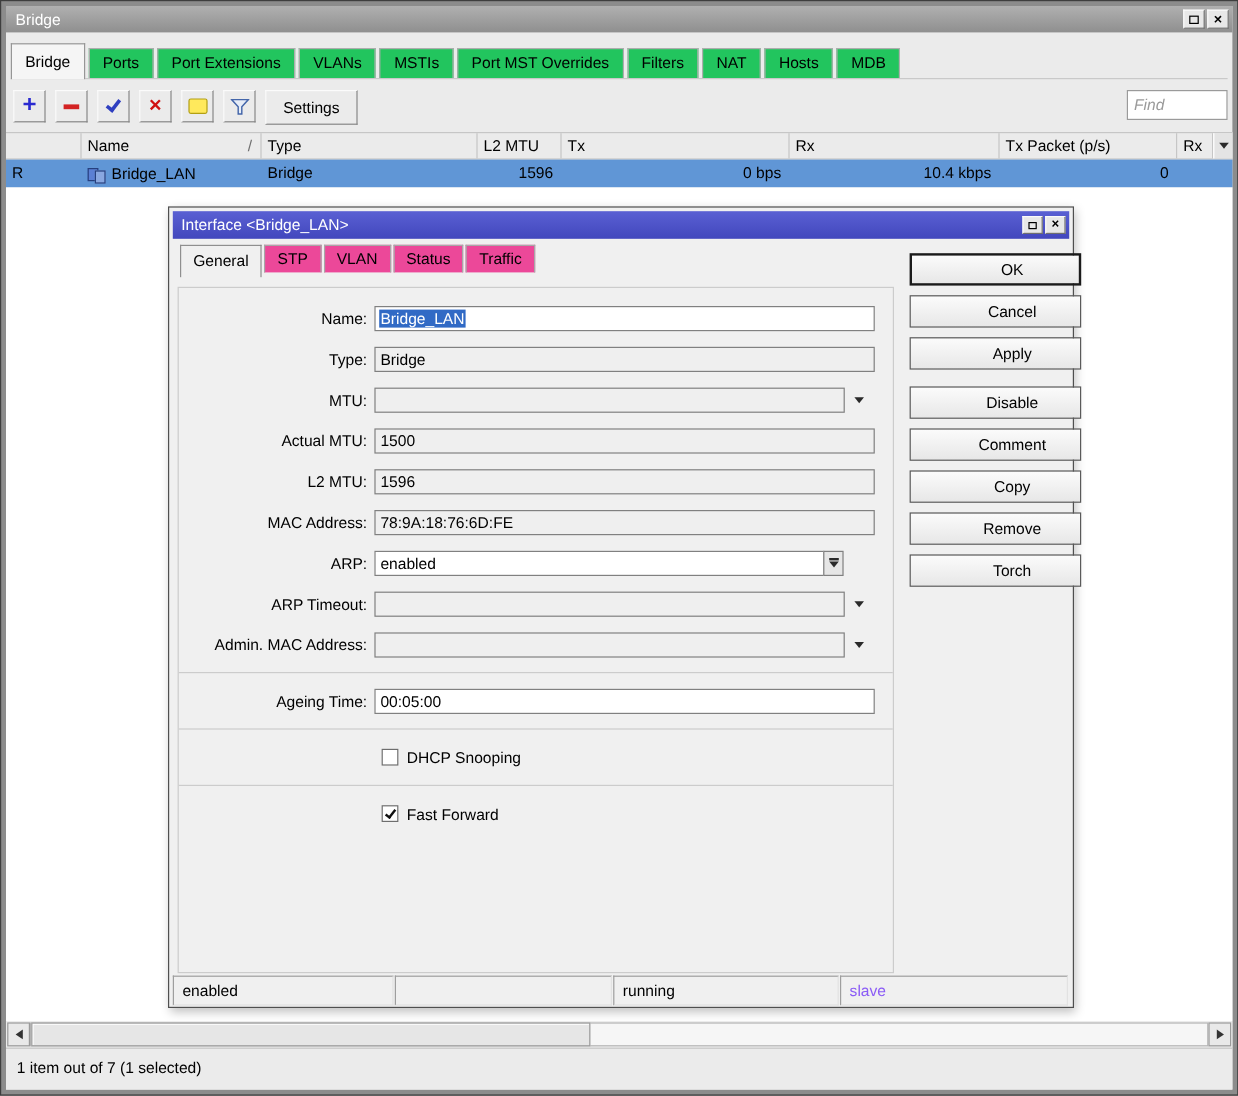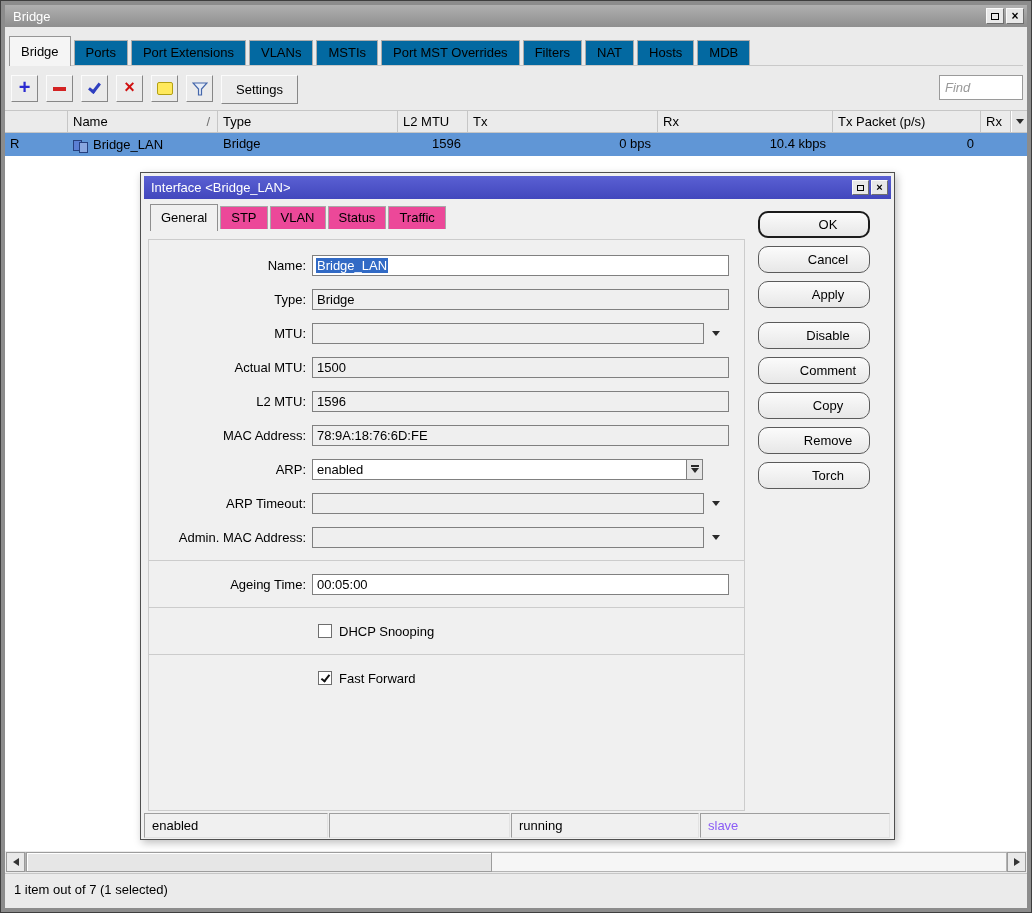--- a/index.html
+++ b/index.html
@@ -16,21 +16,21 @@
   .win-title { color:#fff; font-size:13px; }
   .win-controls { margin-left:auto; display:flex; gap:2px; }
   .wbtn { width:18px; height:16px; background:#e8e8e8; border:1px solid;
      border-color:#fafafa #6f6f6f #6f6f6f #fafafa; display:flex; align-items:center; justify-content:center;
      font-size:12px; font-weight:bold; line-height:1; }
   .sq-glyph { display:inline-block; width:8px; height:7px; border:1px solid #000; }
 
   
   .tabbar { position:absolute; left:4px; top:31px; width:1014px; height:30px;
      display:flex; align-items:flex-end; border-bottom:1px solid #c9c9c9; }
-  .main-tab { height:25px; line-height:24px; padding:0 11px; background:#0369a1;
+  .main-tab { height:25px; line-height:24px; padding:0 11px; background:#22c55e;
      border:1px solid #adadad; border-bottom:none; margin-right:3px; white-space:nowrap; }
   .main-tab.active { height:30px; line-height:29px; background:#f5f5f5; border-color:#969696;
      margin-bottom:-1px; }
 
   
   .toolbar { position:absolute; left:0; top:62px; width:1022px; height:42px;
      display:flex; align-items:flex-start; padding:8px 4px 0 6px; gap:8px; }
   .tbtn { width:27px; height:27px; background:#ebebeb; border:1px solid;
      border-color:#fbfbfb #878787 #878787 #fbfbfb; display:flex; align-items:center; justify-content:center; }
   .glyph-plus { font-size:20px; font-weight:bold; color:#2a2ad0; margin-top:-3px; }
@@ -96,21 +96,21 @@
   .dlg-titlebar { position:absolute; left:3px; top:3px; width:747px; height:23px;
      background:linear-gradient(180deg,#5a60d3,#4247bd); display:flex; align-items:center;
      padding:0 3px 0 7px; }
   .dlg-title { color:#fff; font-size:13px; }
   .dlg-controls { margin-left:auto; display:flex; gap:2px; }
   .dlg-wbtn { width:17px; height:15px; background:#e8e8e8; border:1px solid;
      border-color:#fafafa #6f6f6f #6f6f6f #fafafa; display:flex; align-items:center; justify-content:center;
      font-size:11px; font-weight:bold; line-height:1; }
   .dlg-sq { display:inline-block; width:7px; height:6px; border:1px solid #000; }
 
-  .dlg-tabs { position:absolute; left:9px; top:31px; height:27px; display:flex; align-items:center; }
+  .dlg-tabs { position:absolute; left:9px; top:31px; height:27px; display:flex; align-items:flex-start; }
   .dlg-tab { height:23px; line-height:22px; padding:0 10px; background:#ec4899;
      border:1px solid #a8a8a8; border-bottom:none; margin-right:2px; }
   .dlg-tab.active { height:27px; line-height:26px; background:#f0f0f0; border-color:#8f8f8f; }
 
   .fpanel { position:absolute; left:7px; top:66px; width:597px; height:572px;
      border:1px solid #cccccc; padding-top:8px; }
   .frow { display:flex; align-items:center; height:34px; padding-left:3px; }
   .flabel { flex:0 0 160px; text-align:right; padding-right:6px; white-space:nowrap; }
   .finput { height:21px; border:1px solid #808080; background:#fff;
      font:13px "Liberation Sans",sans-serif; padding:0 4px; }
@@ -124,22 +124,22 @@
   .updown-bar { width:8px; height:2px; background:#2a2a2a; }
   .drop-out { margin-left:8px; }
 
   .fsep { border-top:1px solid #cccccc; margin:6px 0; }
   .checkrow { padding-left:169px; gap:7px; height:34px; }
   .checkbox { width:14px; height:14px; background:#fff; border:1px solid #6e6e6e;
      display:flex; align-items:center; justify-content:center; }
   .checkmark { width:5px; height:9px; border-right:2px solid #111; border-bottom:2px solid #111;
      transform:rotate(38deg); margin-top:-2px; }
 
-  .dlg-btn { position:absolute; left:617px; width:112px; height:27px; background:linear-gradient(180deg,#fbfbfb,#e7e7e7);
-     border:1px solid #5a5a5a; border-radius:10px; font:13px "Liberation Sans",sans-serif;padding-left:28px; }
+  .dlg-btn { position:absolute; left:617px; width:143px; height:27px; background:linear-gradient(180deg,#fbfbfb,#e7e7e7);
+     border:1px solid #5a5a5a; border-radius:0; font:13px "Liberation Sans",sans-serif;padding-left:28px; }
   .dlg-btn.default { border:2px solid #1b1b1b; }
   .b0{top:38px;} .b1{top:73px;} .b2{top:108px;text-align:center;} .b3{top:149px;}
   .b4{top:184px;} .b5{top:219px;} .b6{top:254px;} .b7{top:289px;}
 
   .dlg-footer { position:absolute; left:3px; top:640px; width:747px; height:25px; display:flex; }
   .fcell { height:100%; border:1px solid; border-color:#9e9e9e #e2e2e2 #e2e2e2 #9e9e9e;
      padding:4px 0 0 7px; margin-right:1px; background:#f0f0f0; white-space:nowrap; overflow:hidden; }
   .fc0 { width:184px; } .fc1 { width:181px; } .fc2 { width:188px; } .fc3 { width:190px; margin-right:0; }
   .fcell.dim { color:#8b5cf6; }
 

